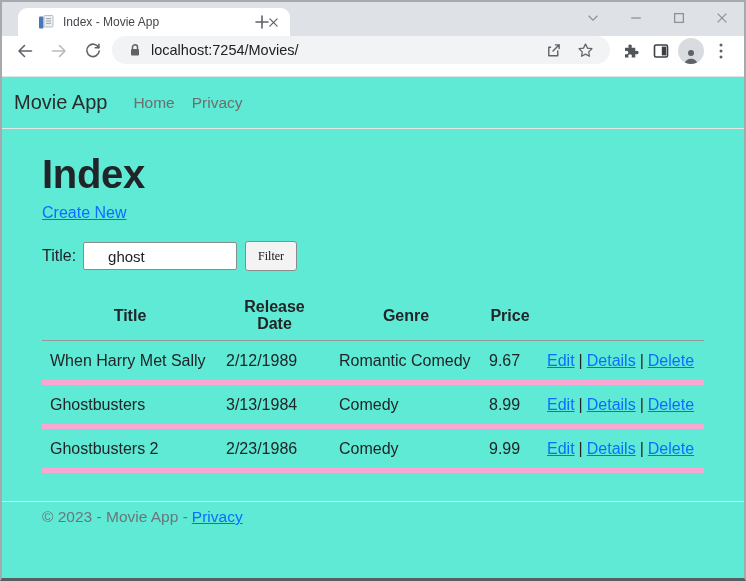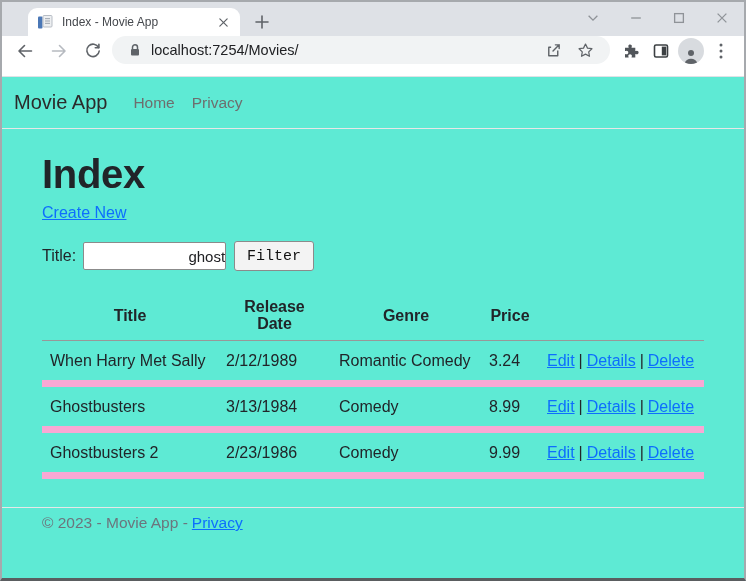--- a/index.html
+++ b/index.html
@@ -6,23 +6,23 @@
   body { font-family: "Liberation Sans", sans-serif; background: #fff; }
 
   .window {
     width: 746px; height: 581px; position: relative; overflow: hidden;
     border: 2px solid #a6a9ad; border-bottom: 3px solid #5a5d60; background: #fff;
   }
 
   
   .tabstrip { height: 34px; background: #dee1e6; position: relative; }
   .tab {
-    position: absolute; left: 26px; top: 6px; width: 212px; height: 28px;
+    position: absolute; left: 16px; top: 6px; width: 272px; height: 28px;
     background: #fff; border-radius: 9px 9px 0 0; display: flex; align-items: center;
-    padding: 0 8px 0 9px;
+    padding: 0 8px 0 20px;
   }
   .favicon { width: 16px; height: 16px; margin-right: 9px; flex: none; }
   .tab-title { flex: 1; font-size: 12px; color: #45484d; white-space: nowrap; overflow: hidden; }
   .tab-close { width: 18px; height: 18px; display: flex; align-items: center; justify-content: center; }
   .newtab { position: absolute; left: 246px; top: 6px; width: 28px; height: 28px;
     display: flex; align-items: center; justify-content: center; }
   .win-controls { position: absolute; right: 8px; top: 0; height: 32px; display: flex; align-items: center; }
   .win-btn { width: 29px; height: 32px; display: flex; align-items: center; justify-content: center; margin-left: 14px; }
 
   
@@ -44,30 +44,30 @@
   .site-nav { height: 52px; border-bottom: 1px solid #e7e7e7; display: flex; align-items: center; padding: 0 12px; }
   .brand { font-size: 20px; color: #2b2b2b; text-decoration: none; margin-right: 26px; }
   .nav-link { font-size: 15.5px; color: #6e6e6e; text-decoration: none; margin-right: 17px; }
 
   .content { padding: 0 40px; }
   h1.page-title { font-size: 40px; font-weight: 600; color: #212529; margin: 21px 0 0; line-height: 48px; letter-spacing: -0.3px; }
   .create-link { display: inline-block; margin-top: 6px; font-size: 16px; color: #0d6efd; text-decoration: underline; }
 
   .filter-form { margin-top: 19px; display: flex; align-items: center; }
   .filter-label { font-size: 16px; color: #212529; margin-right: 7px; }
-  .filter-input { width: 143px; height: 28px; border: 1px solid #8b8b8b; border-radius: 2px;
-    padding: 0 0; font-size: 15px; color: #202124; font-family: "Liberation Sans", sans-serif; text-align: right; }
-  .filter-btn { margin-left: 8px; height: 30px; padding: 0 12px; font-size: 15px; color: #111;
-    background: #f3f3f3; border: 1px solid #8b8b8b; border-radius: 3px; font-family: Liberation Mono, monospace; }
+  .filter-input { width: 154px; height: 28px; border: 1px solid #8b8b8b; border-radius: 2px;
+    padding: 0 24px; font-size: 15px; color: #202124; font-family: "Liberation Sans", sans-serif; }
+  .filter-btn { margin-left: 8px; height: 30px; padding: 0 12px; font-size: 12px; color: #111;
+    background: #f3f3f3; border: 1px solid #8b8b8b; border-radius: 3px; font-family: Liberation Serif, serif; }
 
   table.movies { width: 100%; border-collapse: collapse; table-layout: fixed; margin-top: 22px; }
   table.movies th { text-align: center; font-size: 16px; font-weight: 700; color: #212529;
     padding: 5px 8px 8px; border-bottom: 1px solid #989898; line-height: 17px; }
   table.movies td { font-size: 16px; color: #212529; padding: 11px 8px;
-    border-bottom: 7px solid #f9a8d4; line-height: 17px; white-space: nowrap; overflow: hidden; }
+    border-bottom: 5px solid #f9a8d4; line-height: 17px; white-space: nowrap; overflow: hidden; }
   .action-link { color: #0d6efd; text-decoration: underline; }
   .action-sep { color: #212529; margin: 0 4px; }
 
   .site-footer { margin-top: 28px; border-top: 1px solid #e7e7e7; padding: 6px 40px; font-size: 15.5px; color: #6c757d; }
   .footer-link { color: #0d6efd; text-decoration: underline; margin-left: 4px; }
 
   svg { display: block; }
 </style>
 </head>
 <body>
@@ -224,21 +224,21 @@
             <th>Genre</th>
             <th>Price</th>
             <th></th>
           </tr>
         </thead>
         <tbody>
           <tr>
             <td>When Harry Met Sally</td>
             <td>2/12/1989</td>
             <td>Romantic Comedy</td>
-            <td>3.24</td>
+            <td>9.67</td>
             <td>
               <a href="#" class="action-link">Edit</a><span class="action-sep">|</span><a href="#" class="action-link">Details</a><span class="action-sep">|</span><a href="#" class="action-link">Delete</a>
             </td>
           </tr>
           <tr>
             <td>Ghostbusters</td>
             <td>3/13/1984</td>
             <td>Comedy</td>
             <td>8.99</td>
             <td>

